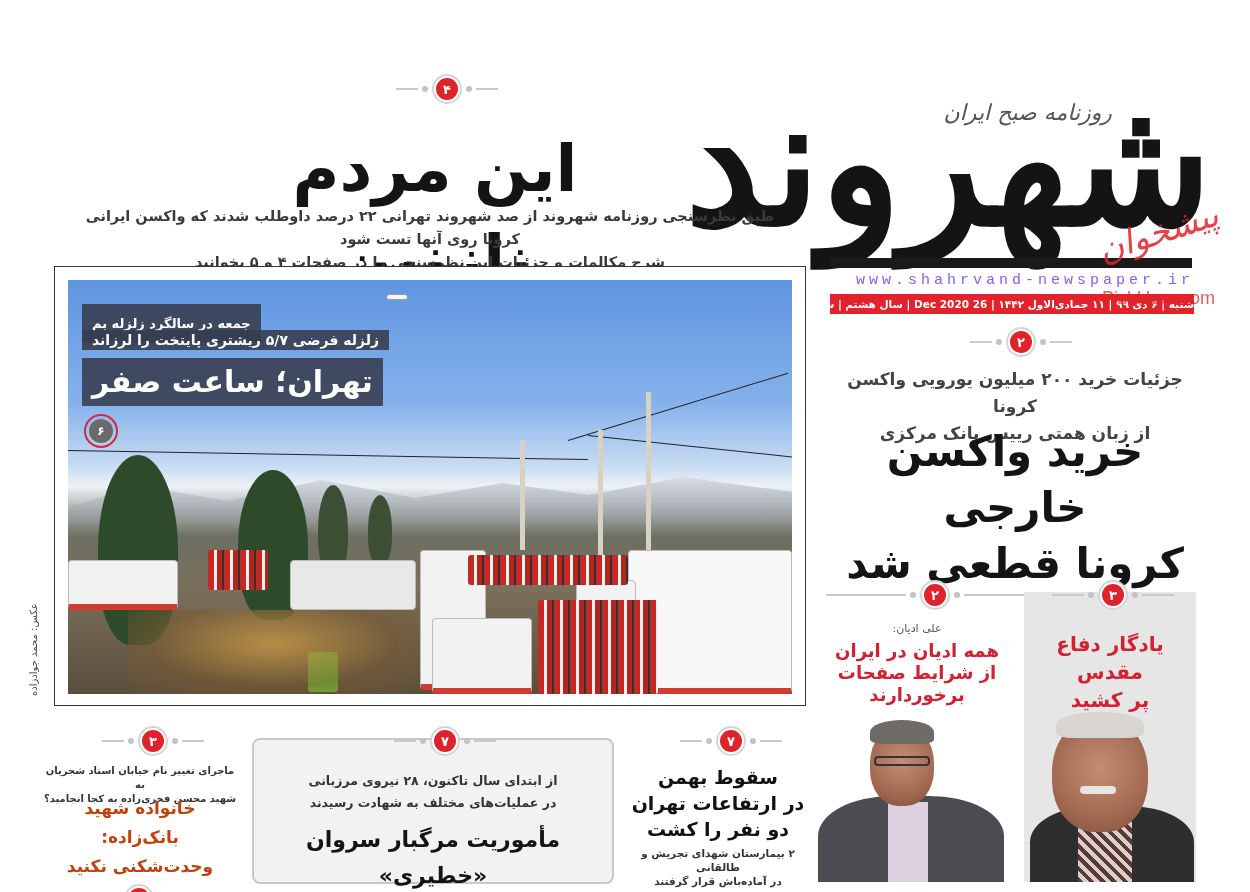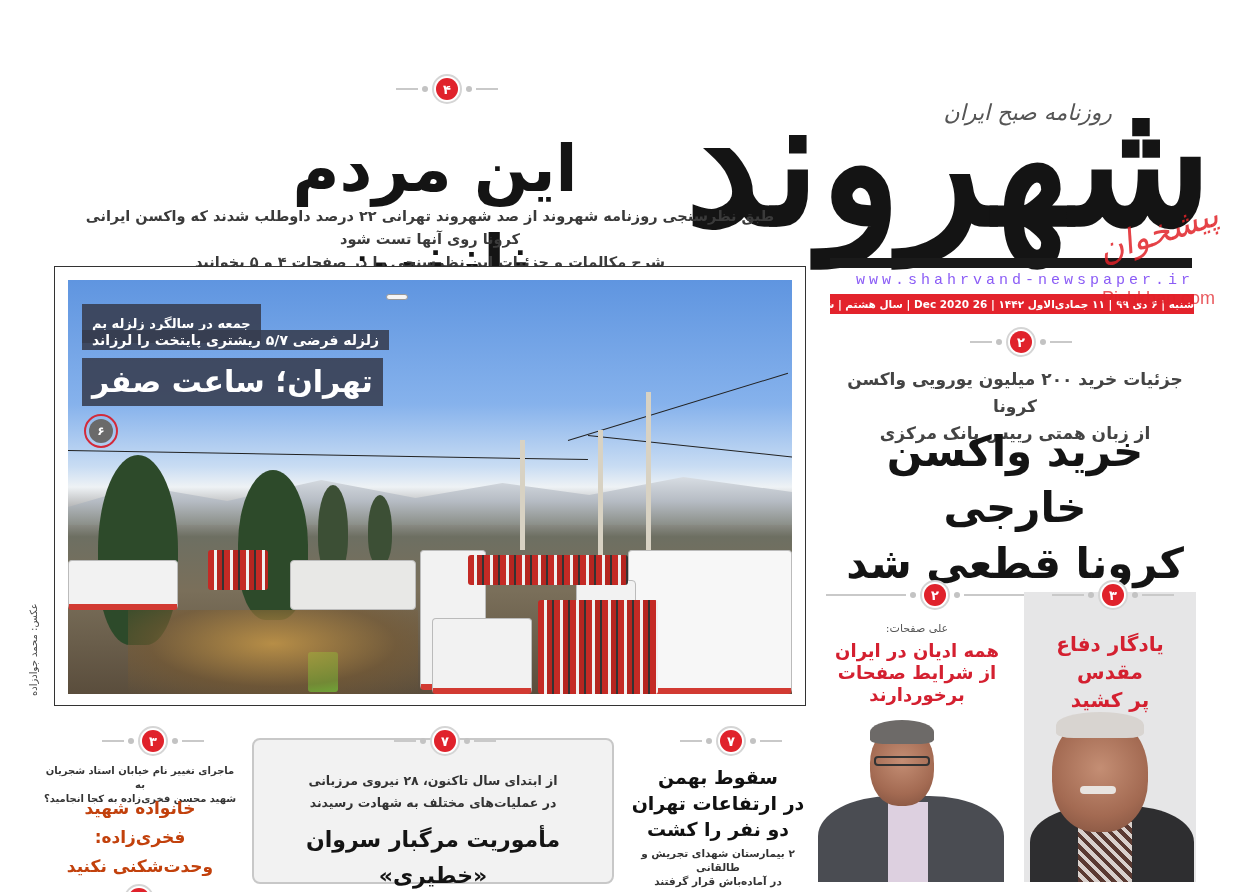--- a/index.html
+++ b/index.html
@@ -161,21 +161,21 @@
 <div class="marker long" style="left:826px; top:580px;">
   <div class="line"></div>
   <div class="dot"></div>
   <div class="ring">
       <div class="num">۲</div>
     </div>
   <div class="dot"></div>
   <div class="line"></div>
 </div>
 <div id="card-rabiee" class="abs">
-  <div class="card-kicker" style="top:30px;">علی صفحات:</div>
+  <div class="card-kicker" style="top:30px;">علی ادیان:</div>
   <div id="rabiee-head" class="card-head-red">
     <div>همه ادیان در ایران</div>
     <div>از شرایط صفحات</div>
     <div>برخوردارند</div>
   </div>
   <div class="portrait" style="left:-12px; width:186px; height:172px;">
     <div class="suit" style="left:0; top:86px; width:186px; height:100px;"></div>
     <div class="shirt" style="left:70px; top:92px; width:40px; height:80px; background:#ddd0e0;"></div>
     <div class="head" style="left:52px; top:14px; width:64px; height:82px;"></div>
     <div class="hair" style="left:52px; top:10px; width:64px; height:24px; background:#6d6a68;"></div>
@@ -253,19 +253,19 @@
       </div>
     <div class="dot"></div>
     <div class="line"></div>
   </div>
   <div class="bold-center" style="top:38px; font-size:10px; line-height:14px; color:#333;">
     <div>ماجرای تغییر نام خیابان استاد شجریان به</div>
     <div>شهید محسن فخری‌زاده به کجا انجامید؟</div>
   </div>
   <div class="bold-center" style="top:68px; font-size:17px; line-height:29px; color:#c2410c;">
     <div>خانواده شهید</div>
-    <div>فخری‌زاده:</div>
+    <div>بانک‌زاده:</div>
     <div>وحدت‌شکنی نکنید</div>
   </div>
 </div>
 <div class="abs" style="left:124px; top:884px; width:30px; height:30px; border-radius:50%; border:2px solid #d5d5d5; background:#fff; display:flex; align-items:flex-start; justify-content:center;">
   <div style="width:22px; height:22px; border-radius:50%; background:#e0222b; margin-top:2px;"></div>
 </div>
 
 </body></html>

